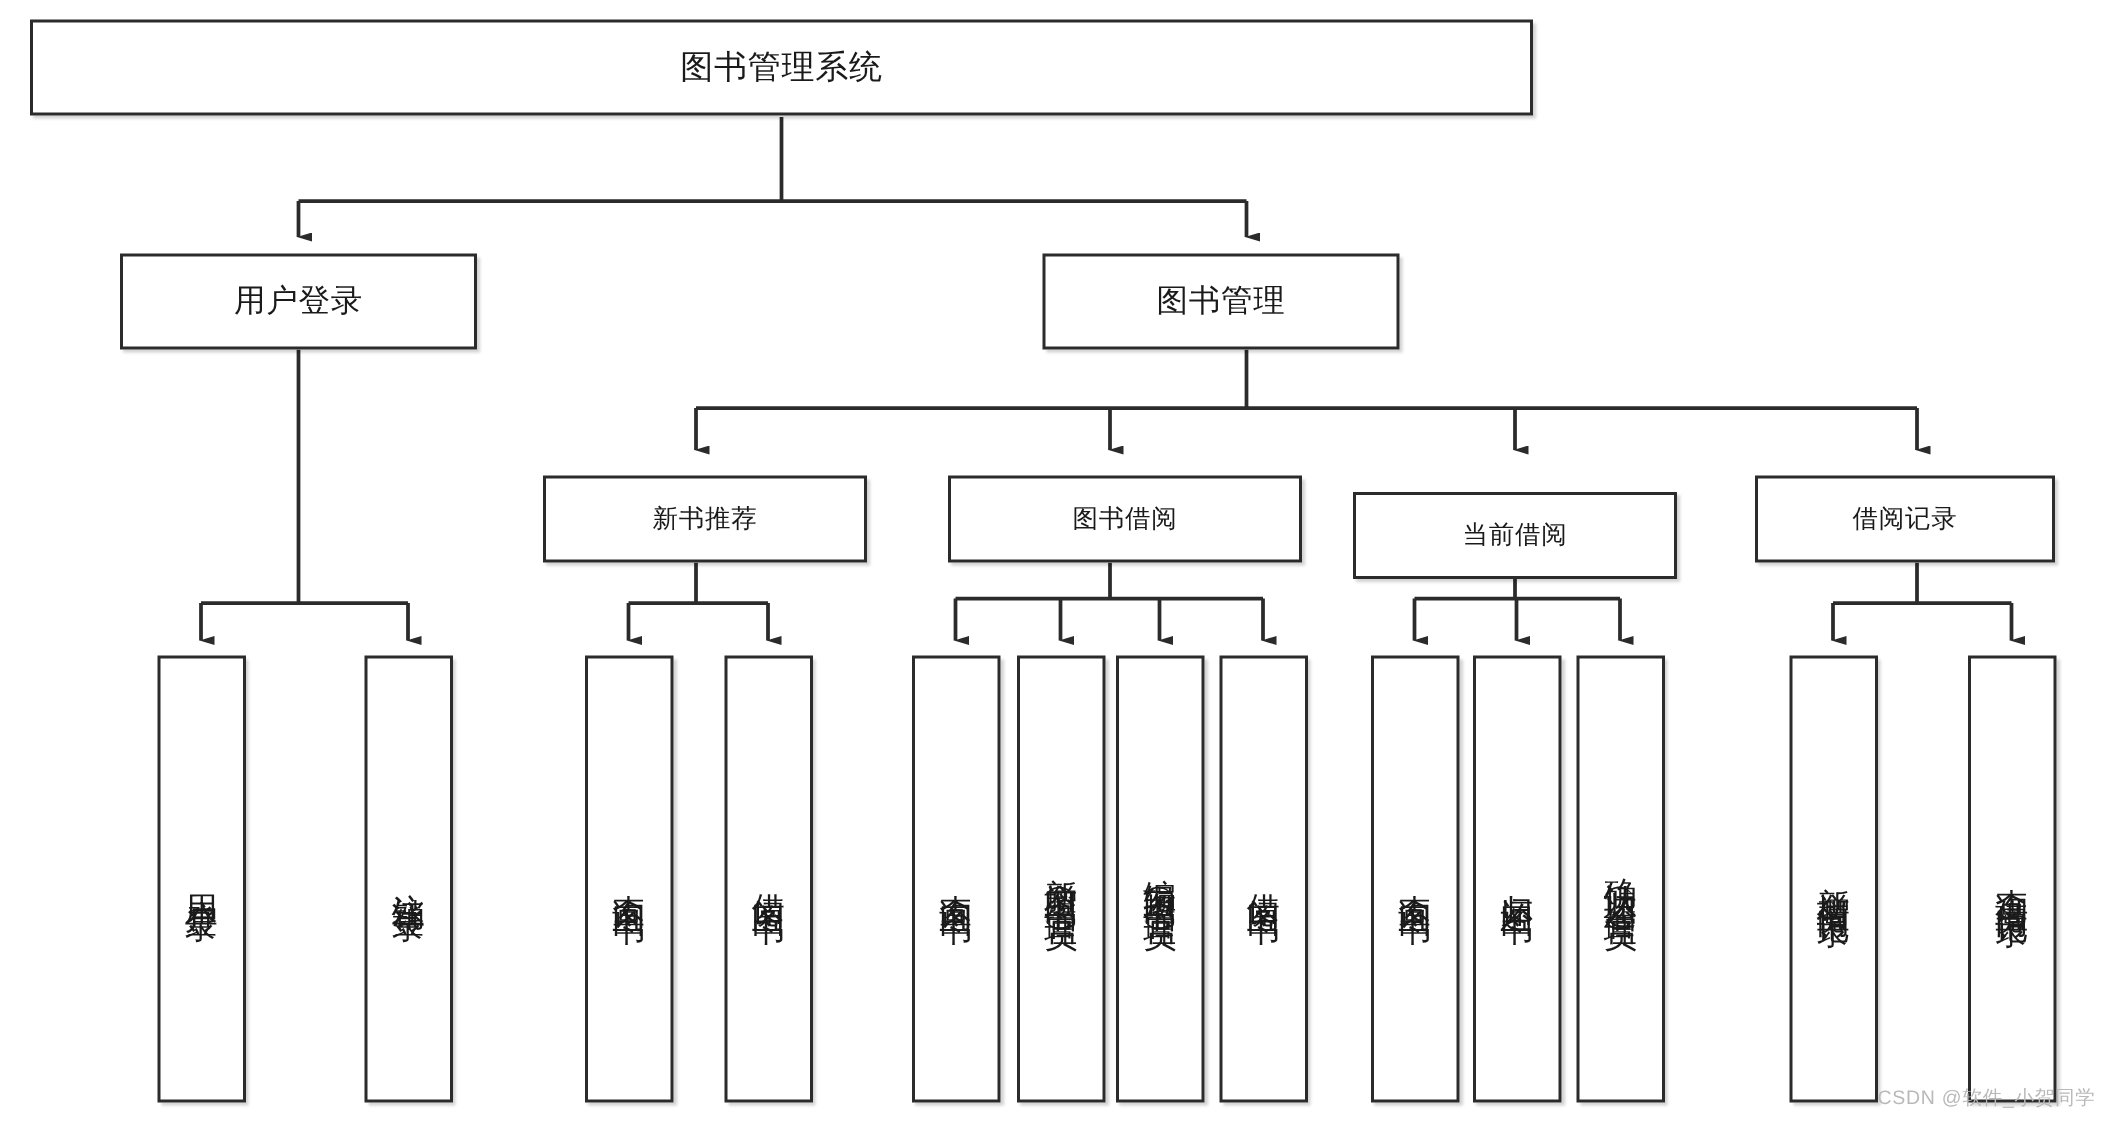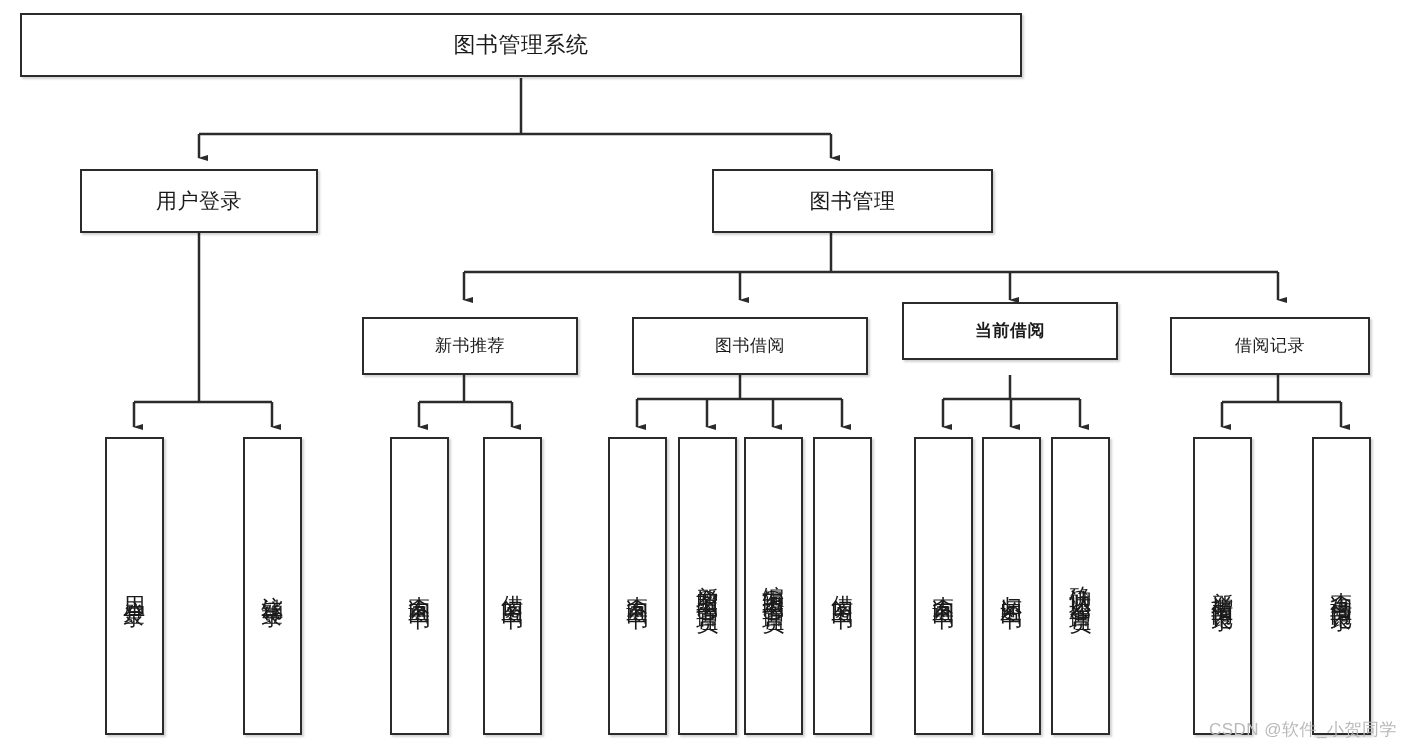--- a/index.html
+++ b/index.html
@@ -54,21 +54,21 @@
     white-space: nowrap;
   }
   .node.root .node-label { font-size: 22px; }
   .node.level1 .node-label { font-size: 21px; }
   .node.level2 .node-label { font-size: 17px; }
 
   #watermark {
     position: absolute;
     right: 8px;
     bottom: 6px;
-    font-size: 17px;
+    font-size: 13px;
     color: #b9b9b9;
     letter-spacing: 0.5px;
     white-space: nowrap;
     z-index: 5;
   }
 </style>
 </head>
 <body>
 
 <div id="diagram-canvas">
@@ -124,31 +124,31 @@
     </g>
   </svg>
 
   <div class="node root" style="left:20px; top:13px; width:1002px; height:64px;">
     <span class="node-label">图书管理系统</span>
   </div>
 
   <div class="node level1" style="left:80px; top:169px; width:238px; height:64px;">
     <span class="node-label">用户登录</span>
   </div>
-  <div class="node level1" style="left:712px; top:169px; width:281px; height:64px;">
+  <div class="node level1" style="left:695px; top:169px; width:238px; height:64px;">
     <span class="node-label">图书管理</span>
   </div>
 
   <div class="node level2" style="left:362px; top:317px; width:216px; height:58px;">
     <span class="node-label">新书推荐</span>
   </div>
   <div class="node level2" style="left:632px; top:317px; width:236px; height:58px;">
     <span class="node-label">图书借阅</span>
   </div>
-  <div class="node level2" style="left:902px; top:302px; width:216px; height:58px;font-weight:bold;">
+  <div class="node level2" style="left:902px; top:328px; width:216px; height:58px;">
     <span class="node-label">当前借阅</span>
   </div>
   <div class="node level2" style="left:1170px; top:317px; width:200px; height:58px;align-items:center;">
     <span class="node-label">借阅记录</span>
   </div>
 
   <div class="node vertical" style="left:105px; top:437px; width:59px; height:298px;">
     <span class="node-label">用户登录</span>
   </div>
   <div class="node vertical" style="left:243px; top:437px; width:59px; height:298px;">

